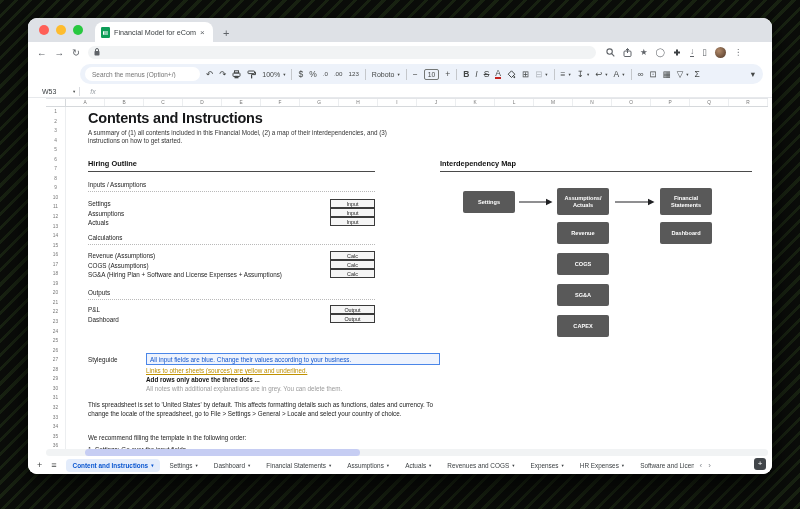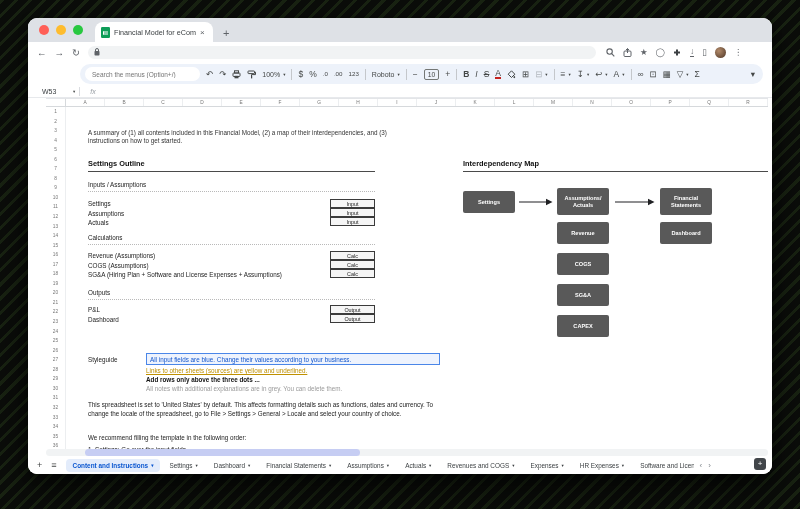--- a/index.html
+++ b/index.html
@@ -94,21 +94,21 @@
   .sg-line.link-yellow { top:260px; color:#bf9000; text-decoration:underline; }
   .sg-line.bold { top:269px; color:#111; font-weight:bold; }
   .sg-line.grey { top:278px; color:#9a9a9a; }
 
   .locale-para { position:absolute; left:22px; top:293px; width:360px; font-size:6.3px;
     line-height:9.3px; color:#222; }
   .order-intro { position:absolute; left:22px; top:327px; font-size:6.3px; color:#222; }
   .clipped-line { position:absolute; left:22px; top:339px; font-size:6.3px; color:#222; }
 
   
-  .map-heading { left:397px; top:52px; width:312px; }
+  .map-heading { left:374px; top:52px; width:312px; }
   .outline-heading { left:22px; top:52px; width:287px; }
   .ins-heading { left:22px; top:228px; width:287px; }
   .mbox { position:absolute; width:52px; background:#595959; border-radius:2px; color:#fff;
     font-weight:bold; font-size:5.6px; line-height:6.6px; display:flex; align-items:center;
     justify-content:center; text-align:center; padding:2px; }
   .marrow { position:absolute; }
 
   
   .hscroll { position:absolute; top:431px; left:18px; width:722px; height:7px;
     background:#f1f3f4; border-radius:4px; }
@@ -316,23 +316,24 @@
         <span class="rnum">30</span>
         <span class="rnum">31</span>
         <span class="rnum">32</span>
         <span class="rnum">33</span>
         <span class="rnum">34</span>
         <span class="rnum">35</span>
         <span class="rnum">36</span>
       </div>
     <div class="content">
 
+      <div class="doc-title">Contents and Instructions</div>
       <div class="doc-subtitle">A summary of (1) all contents included in this Financial Model, (2) a map of their interdependencies, and (3) instructions on how to get started.</div>
 
-      <div class="section-heading outline-heading">Settings Outline</div>
+      <div class="section-heading outline-heading">Hiring Outline</div>
 
       <div class="group-label" style="left:22px; top:74px;">Inputs / Assumptions</div>
       <div class="cell-text" style="left:22px; top:93px;">Settings</div>
       <div class="cell-text" style="left:22px; top:102.5px;">Assumptions</div>
       <div class="cell-text" style="left:22px; top:112px;">Actuals</div>
       <div class="badge" style="top:91.5px;">Input</div>
       <div class="badge" style="top:100.5px;">Input</div>
       <div class="badge" style="top:109.5px;">Input</div>
 
       <div class="group-label" style="left:22px; top:127px;">Calculations</div>

